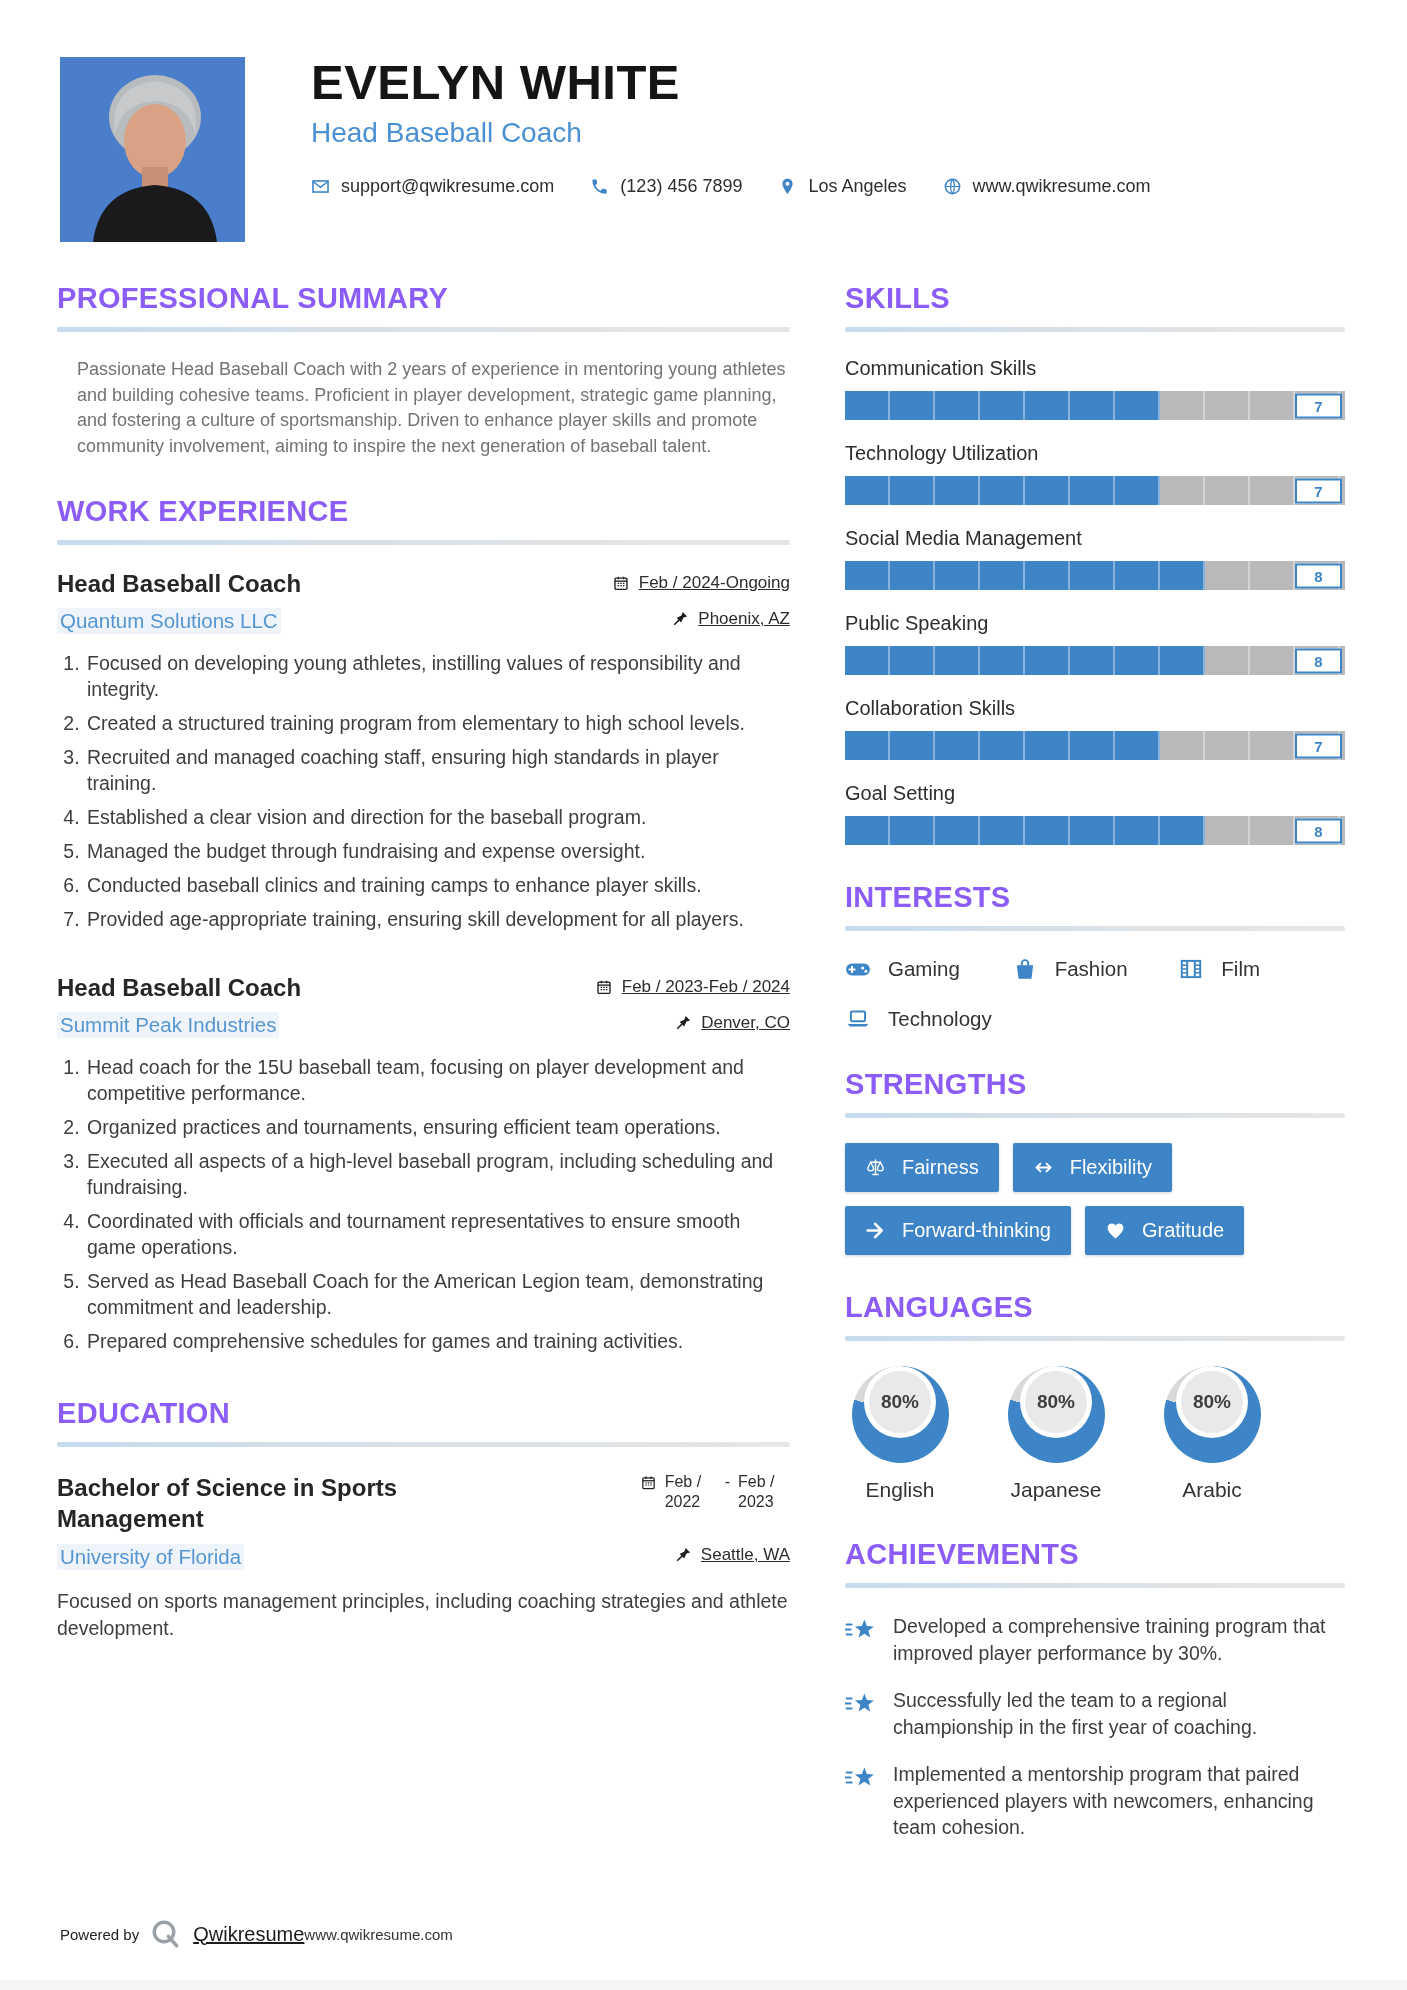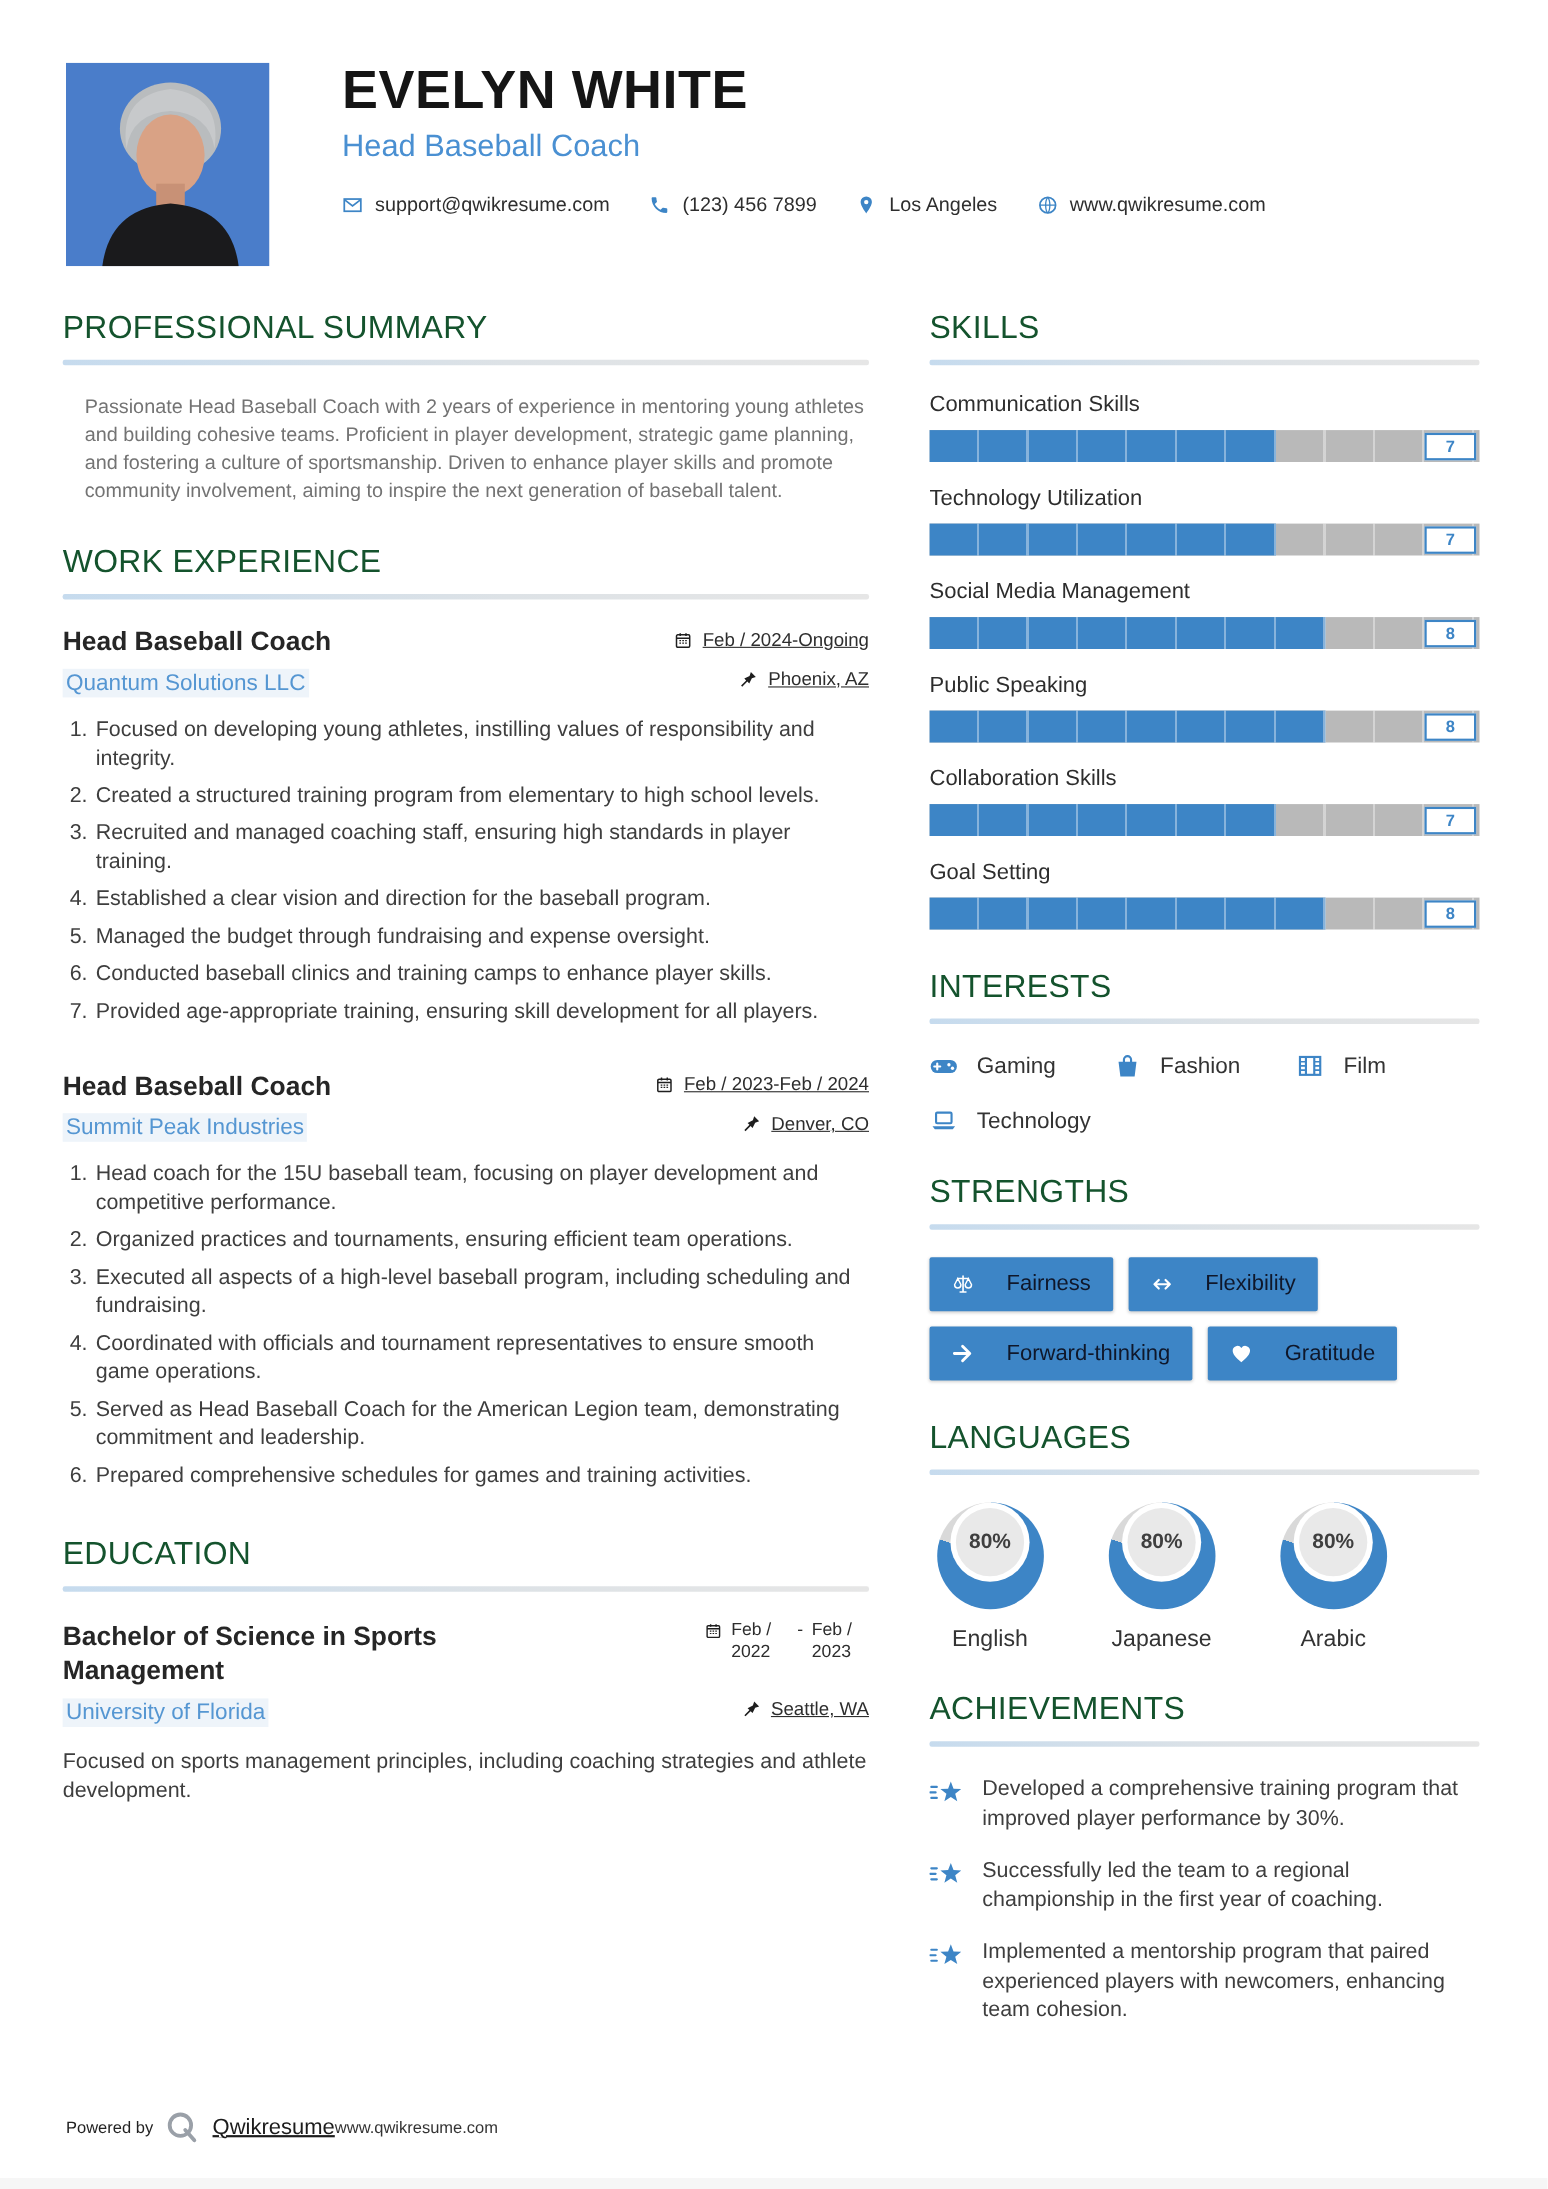--- a/index.html
+++ b/index.html
@@ -15,21 +15,21 @@
   .job-title-top { font-size:28px; color:#4a90d2; margin-top:9px; font-weight:500; }
   .contact { display:flex; gap:36px; margin-top:27px; align-items:center; font-size:18px; color:#2e2e2e; }
   .contact-item { display:flex; align-items:center; gap:11px; }
   .contact .icon { color:#3d85c6; font-size:19px; }
 
   
   .cols { display:flex; padding:0 62px 0 57px; margin-top:40px; gap:55px; align-items:flex-start; }
   .col-left { width:733px; flex:none; }
   .col-right { flex:1; min-width:0; }
 
-  .sec-heading { font-size:29px; font-weight:400; color:#14532d; margin:0 0 12px; letter-spacing:.3px; }
+  .sec-heading { font-size:29px; font-weight:700; color:#8b5cf6; margin:0 0 12px; letter-spacing:.3px; }
   .sec-rule { height:5px; background:linear-gradient(90deg,#c6dbee 0%,#dde2e6 55%,#e6e6e6 100%); margin-bottom:25px; border-radius:2px; }
   .section { margin-bottom:36px; }
 
   .summary-text { font-size:18px; line-height:1.42; color:#737373;margin-left:20px; }
 
   
   .job { margin-bottom:42px; }
   .job-head { display:flex; justify-content:space-between; align-items:baseline; }
   .job-title { font-size:24px; font-weight:600; color:#262626; }
   .job-meta { font-size:17px; color:#2d2d2d; display:flex; align-items:center; gap:9px; white-space:nowrap;text-decoration:underline; }
@@ -58,21 +58,21 @@
      background:#fff; border:2px solid #3d85c6; color:#3d85c6; font-weight:700; font-size:15px;
      display:flex; align-items:center; justify-content:center; z-index:2; }
 
   
   .interests-grid { display:grid; grid-template-columns:1fr 1fr 1fr; row-gap:24px; }
   .interest { display:flex; align-items:center; gap:17px; font-size:20.5px; color:#333; }
   .interest .icon { color:#3d85c6; font-size:26px; }
 
   
   .badges { display:flex; flex-wrap:wrap; gap:14px; }
-  .badge { display:flex; align-items:center; gap:29px; background:#3d85c6; color:#0f172a; font-size:20px;
+  .badge { display:flex; align-items:center; gap:16px; background:#3d85c6; color:#ffffff; font-size:20px;
      padding:13px 20px; border-radius:2px; box-shadow:0 1px 3px rgba(0,0,0,.18); }
   .badge .icon { font-size:21px; color:#fff; }
 
   
   .langs { display:flex; gap:46px; }
   .lang { display:flex; flex-direction:column; align-items:center; gap:15px; width:110px; }
   .donut { width:97px; height:97px; border-radius:50%;
      background:conic-gradient(#3d85c6 0 calc(var(--p) * 3.6deg), #d9d9d9 calc(var(--p) * 3.6deg) 360deg);
      display:flex; align-items:flex-start; justify-content:center; }
   .donut-hole { width:72px; height:72px; border-radius:50%; background:#fff; display:flex; align-items:center; justify-content:center; }

